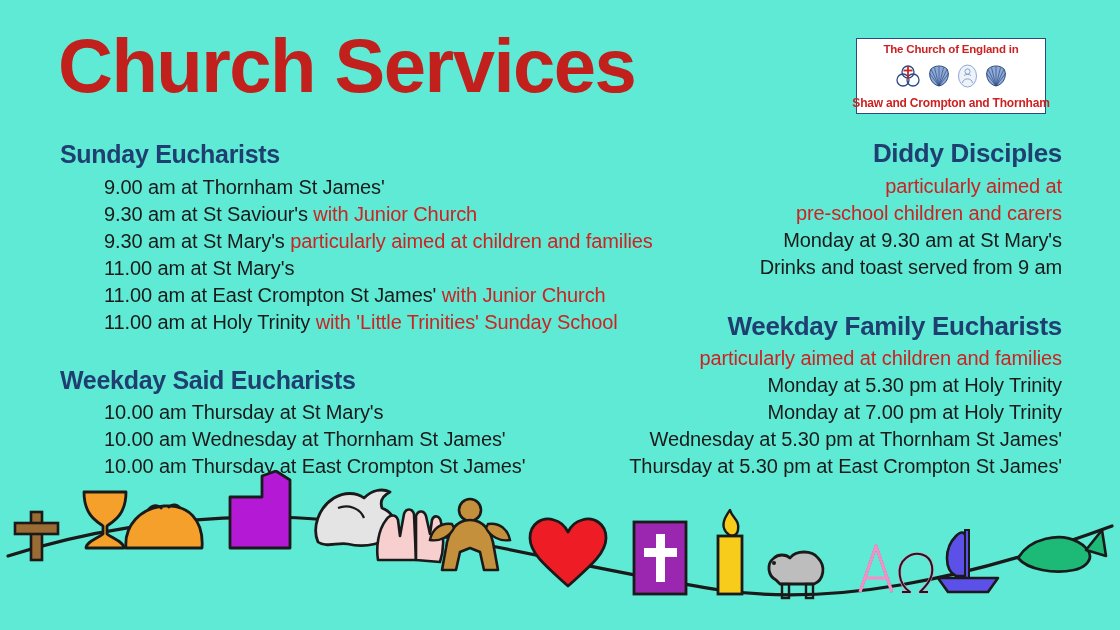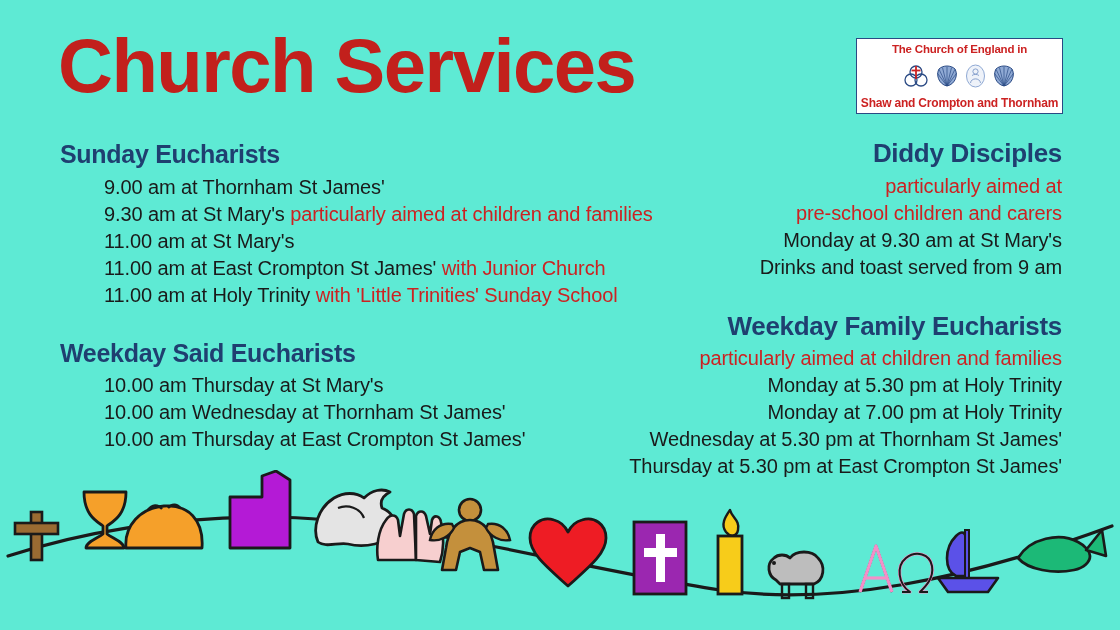--- a/index.html
+++ b/index.html
@@ -33,21 +33,21 @@
     letter-spacing: -1.5px;
     line-height: 1;
     white-space: nowrap;
   }
 
   
   .logo-box {
     position: absolute;
     left: 856px;
     top: 38px;
-    width: 207px;
+    width: 190px;
     height: 76px;
     border: 1.5px solid #2a4a84;
     background: #ffffff;
     display: flex;
     flex-direction: column;
     align-items: center;
     justify-content: space-between;
     padding: 4px 0 3px 0;
     box-sizing: border-box;
   }
@@ -182,20 +182,21 @@
       </span>
     </div>
     <div class="logo-line bottom">Shaw and Crompton and Thornham</div>
   </div>
 
   <div class="col-left">
 
     <div class="heading">Sunday Eucharists</div>
 
     <div class="line"><span>9.00 am at Thornham St James'</span><span class="note"></span></div>
+    <div class="line"><span>9.30 am at St Saviour's </span><span class="note">with Junior Church</span></div>
     <div class="line"><span>9.30 am at St Mary's </span><span class="note">particularly aimed at children and families</span></div>
     <div class="line"><span>11.00 am at St Mary's</span><span class="note"></span></div>
     <div class="line"><span>11.00 am at East Crompton St James' </span><span class="note">with Junior Church</span></div>
     <div class="line"><span>11.00 am at Holy Trinity </span><span class="note">with 'Little Trinities' Sunday School</span></div>
 
     <div class="block-gap"></div>
 
     <div class="heading">Weekday Said Eucharists</div>
 
     <div class="line"><span>10.00 am Thursday at St Mary's</span></div>

